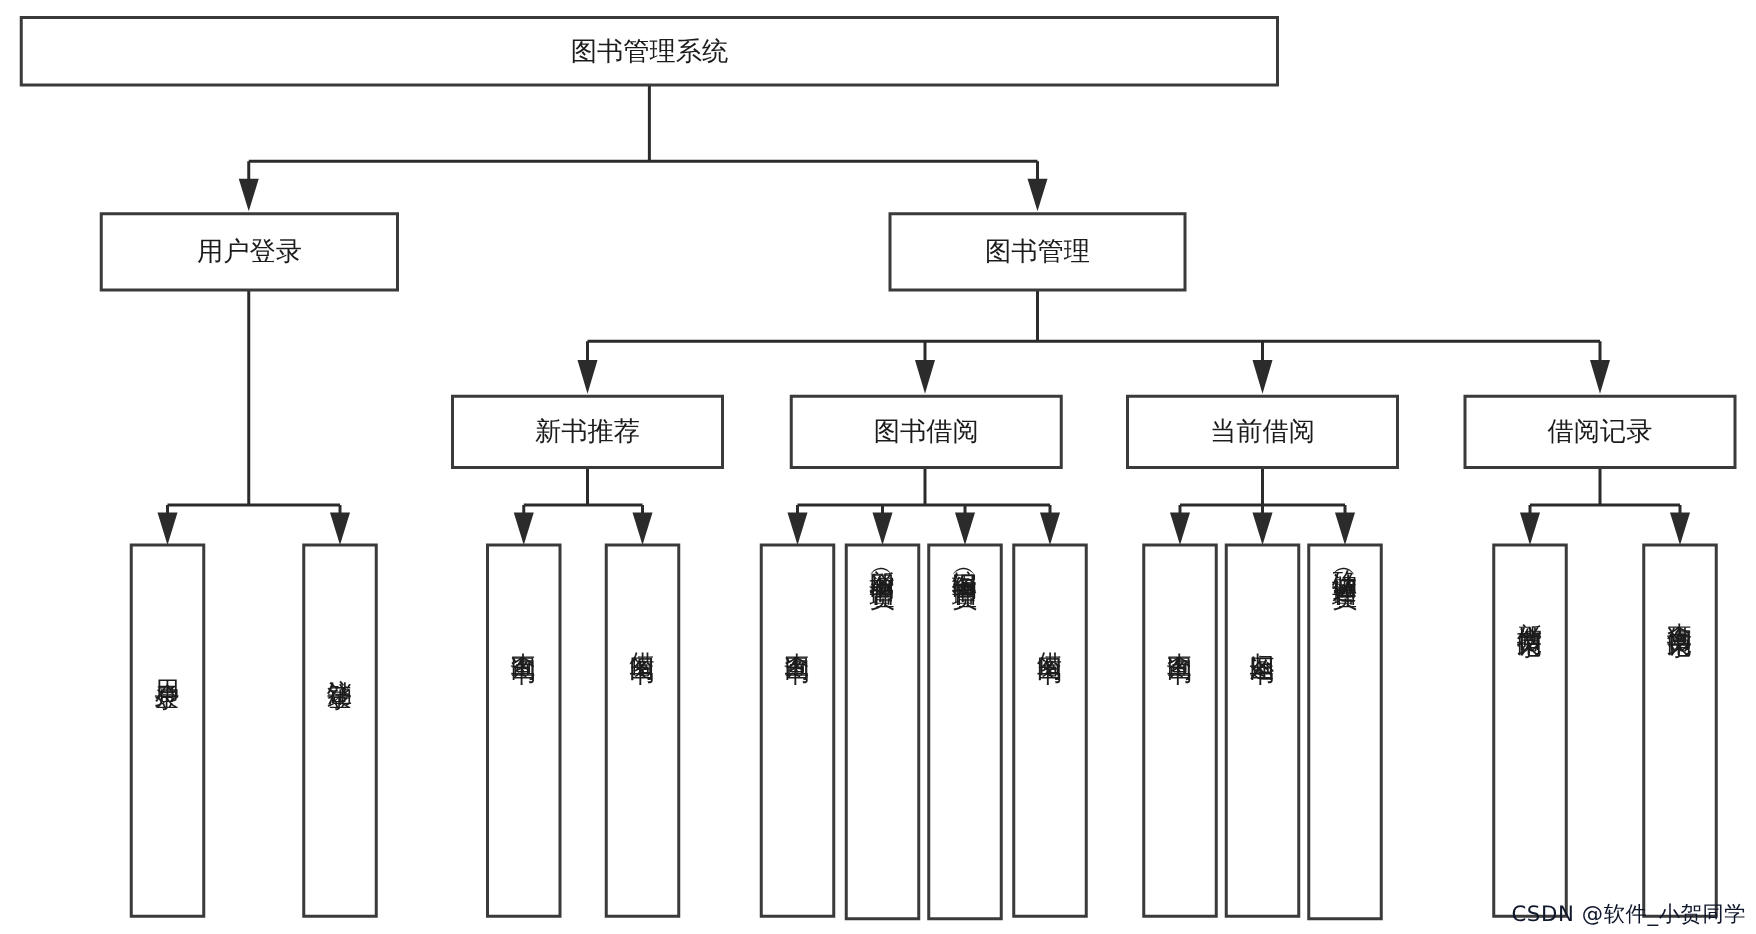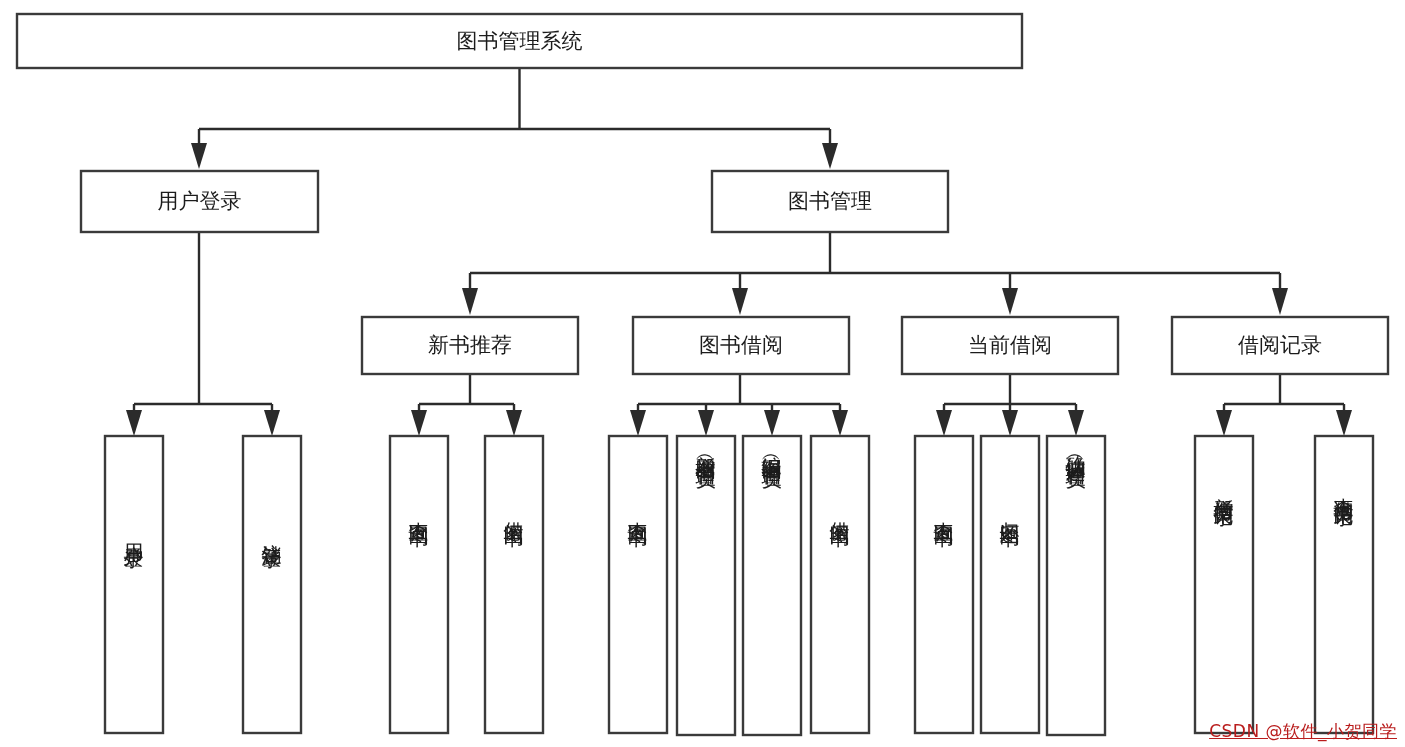--- a/index.html
+++ b/index.html
@@ -63,25 +63,24 @@
     letter-spacing: 2px;
     color: #1c1c1c;
     white-space: nowrap;
   }
   .watermark {
     position: absolute;
     right: 8px;
     bottom: 4px;
     font-family: "DejaVu Sans", "Liberation Sans", sans-serif;
     font-size: 17px;
-    color: #b91c1c;
+    color: #0f172a;
     letter-spacing: 0.5px;
     user-select: none;
     pointer-events: none;
-    text-decoration: underline;
   }
 </style>
 </head>
 <body>
 
 <div id="diagram-root">
 
   <svg id="diagram-svg" viewBox="0 0 1405 747">
 
     <g>

